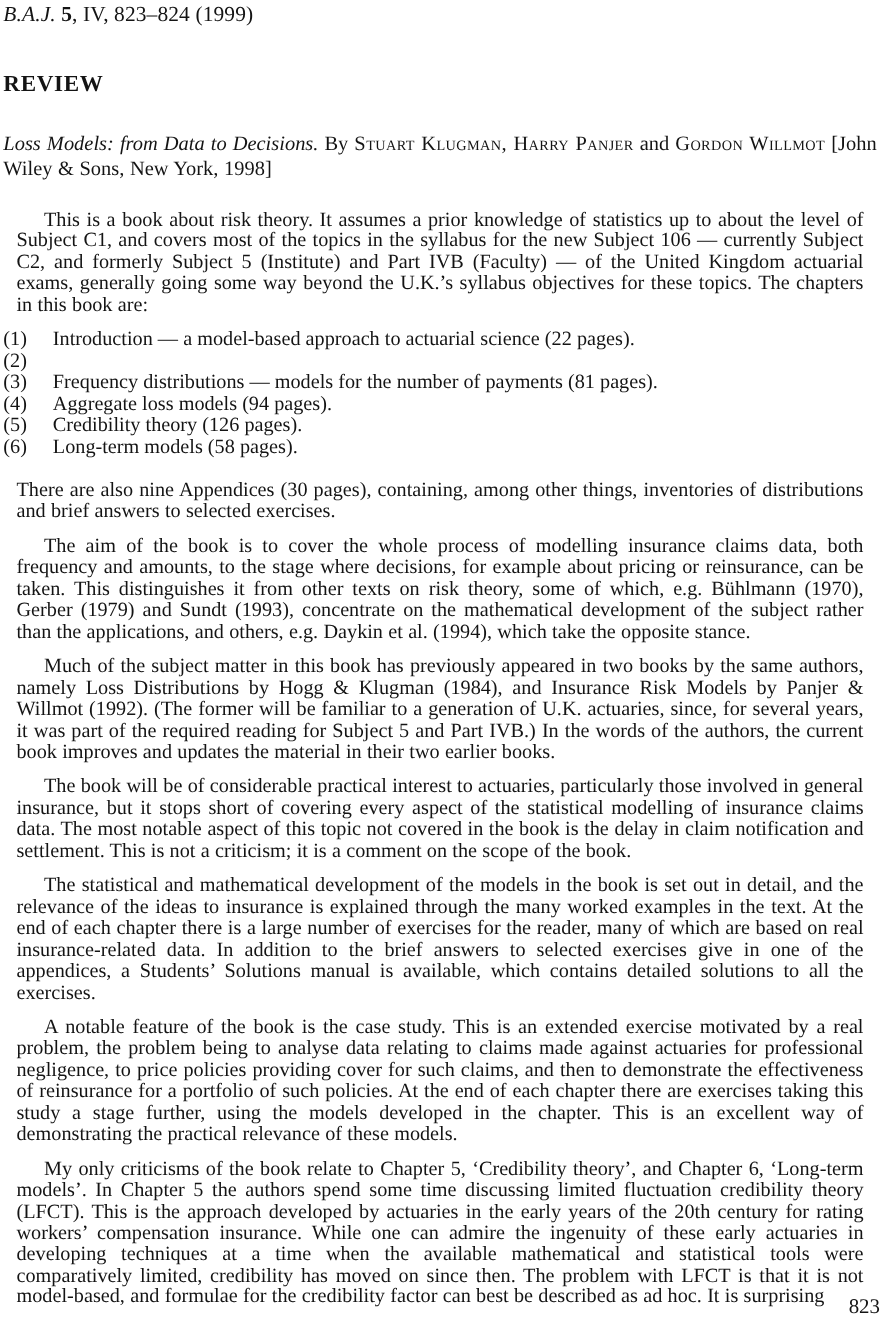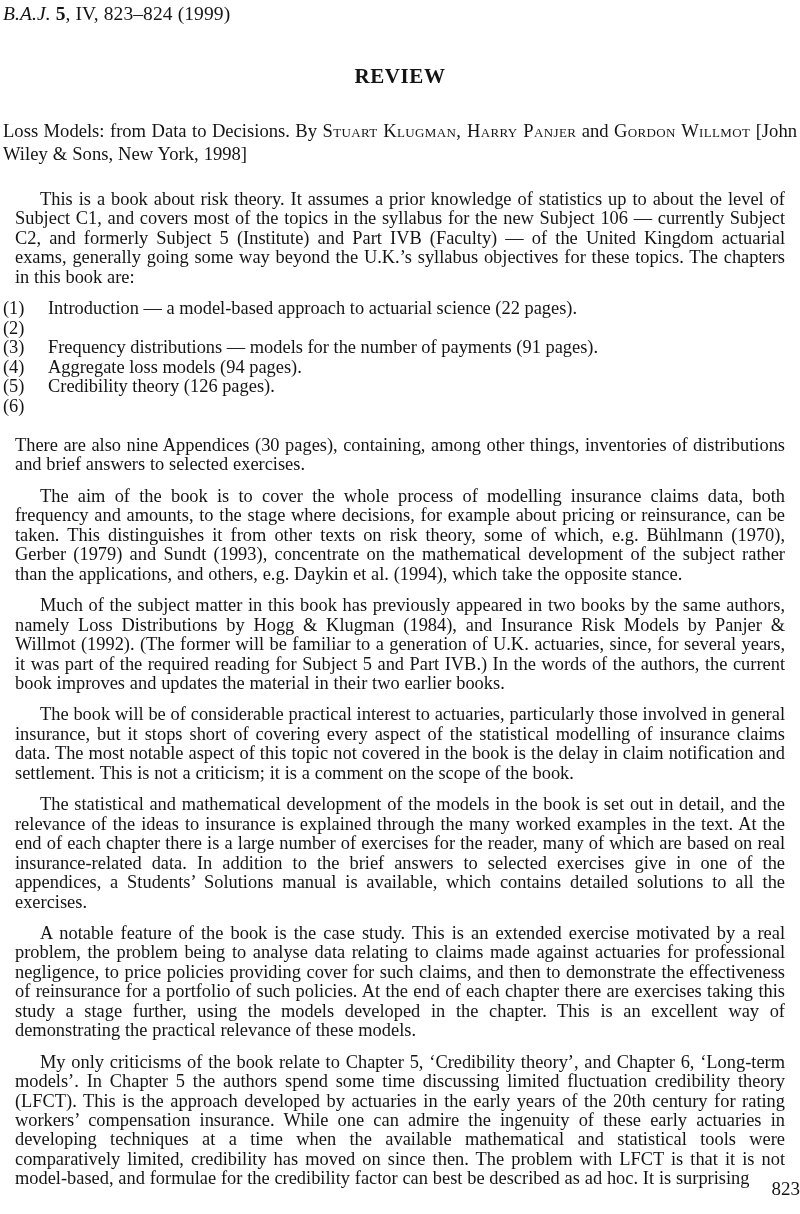--- a/index.html
+++ b/index.html
@@ -32,35 +32,34 @@
     white-space: nowrap;
     letter-spacing: 0.1px;
   }
   .running-head .jname { font-style: italic; }
   .running-head .vol { font-weight: bold; font-style: normal; }
 
   
   h1.review-title {
     font-size: 21px;
     font-weight: bold;
-    text-align: center;
     margin: 38px 0 0 0;
     letter-spacing: 0.6px;
   }
 
   
   .citation {
     font-size: 18.6px;
     line-height: 22.5px;
     text-align: justify;
     text-align-last: left;
     margin-top: 31px;
     word-spacing: 0.4px;
   }
-  .citation .booktitle { }
+  .citation .booktitle { font-style: italic; }
   .smallcaps {
     font-variant: small-caps;
     letter-spacing: 0.35px;
   }
 
   
   p.body {
     font-size: 18.4px;
     line-height: 19.45px;
     text-align: justify;
@@ -121,32 +120,33 @@
   <ol class="chapters">
     <li>
         <span class="num">(1)</span>
         <span>Introduction — a model-based approach to actuarial science (22 pages).</span>
       </li>
     <li>
         <span class="num">(2)</span>
       </li>
     <li>
         <span class="num">(3)</span>
-        <span>Frequency distributions — models for the number of payments (91 pages).</span>
+        <span>Frequency distributions — models for the number of payments (81 pages).</span>
       </li>
     <li>
         <span class="num">(4)</span>
         <span>Aggregate loss models (94 pages).</span>
       </li>
     <li>
         <span class="num">(5)</span>
         <span>Credibility theory (126 pages).</span>
       </li>
     <li>
         <span class="num">(6)</span>
+        <span>Long-term models (58 pages).</span>
       </li>
   </ol>
 
   <p class="body gap" style="margin-top:20px">There are also nine Appendices (30 pages), containing, among other things, inventories of distributions and brief answers to selected exercises.</p>
 
   <p class="body indent"><span>The aim of the book is to cover the whole process of modelling insurance claims data, both frequency and amounts, to the stage where decisions, for example about pricing or reinsurance, can be taken. This distinguishes it from other texts on risk theory, some of which, e.g. Bühlmann (1970), Gerber (1979) and Sundt (1993), concentrate on the mathematical development of the subject rather than the applications, and others, e.g. Daykin </span><span class="it">et al.</span><span> (1994), which take the opposite stance.</span></p>
 
   <p class="body indent"><span>Much of the subject matter in this book has previously appeared in two books by the same authors, namely </span><span class="it">Loss Distributions</span><span> by Hogg &amp; Klugman (1984), and </span><span class="it">Insurance Risk Models</span><span> by Panjer &amp; Willmot (1992). (The former will be familiar to a generation of U.K. actuaries, since, for several years, it was part of the required reading for Subject 5 and Part IVB.) In the words of the authors, the current book improves and updates the material in their two earlier books.</span></p>
 
   <p class="body indent">The book will be of considerable practical interest to actuaries, particularly those involved in general insurance, but it stops short of covering every aspect of the statistical modelling of insurance claims data. The most notable aspect of this topic not covered in the book is the delay in claim notification and settlement. This is not a criticism; it is a comment on the scope of the book.</p>

